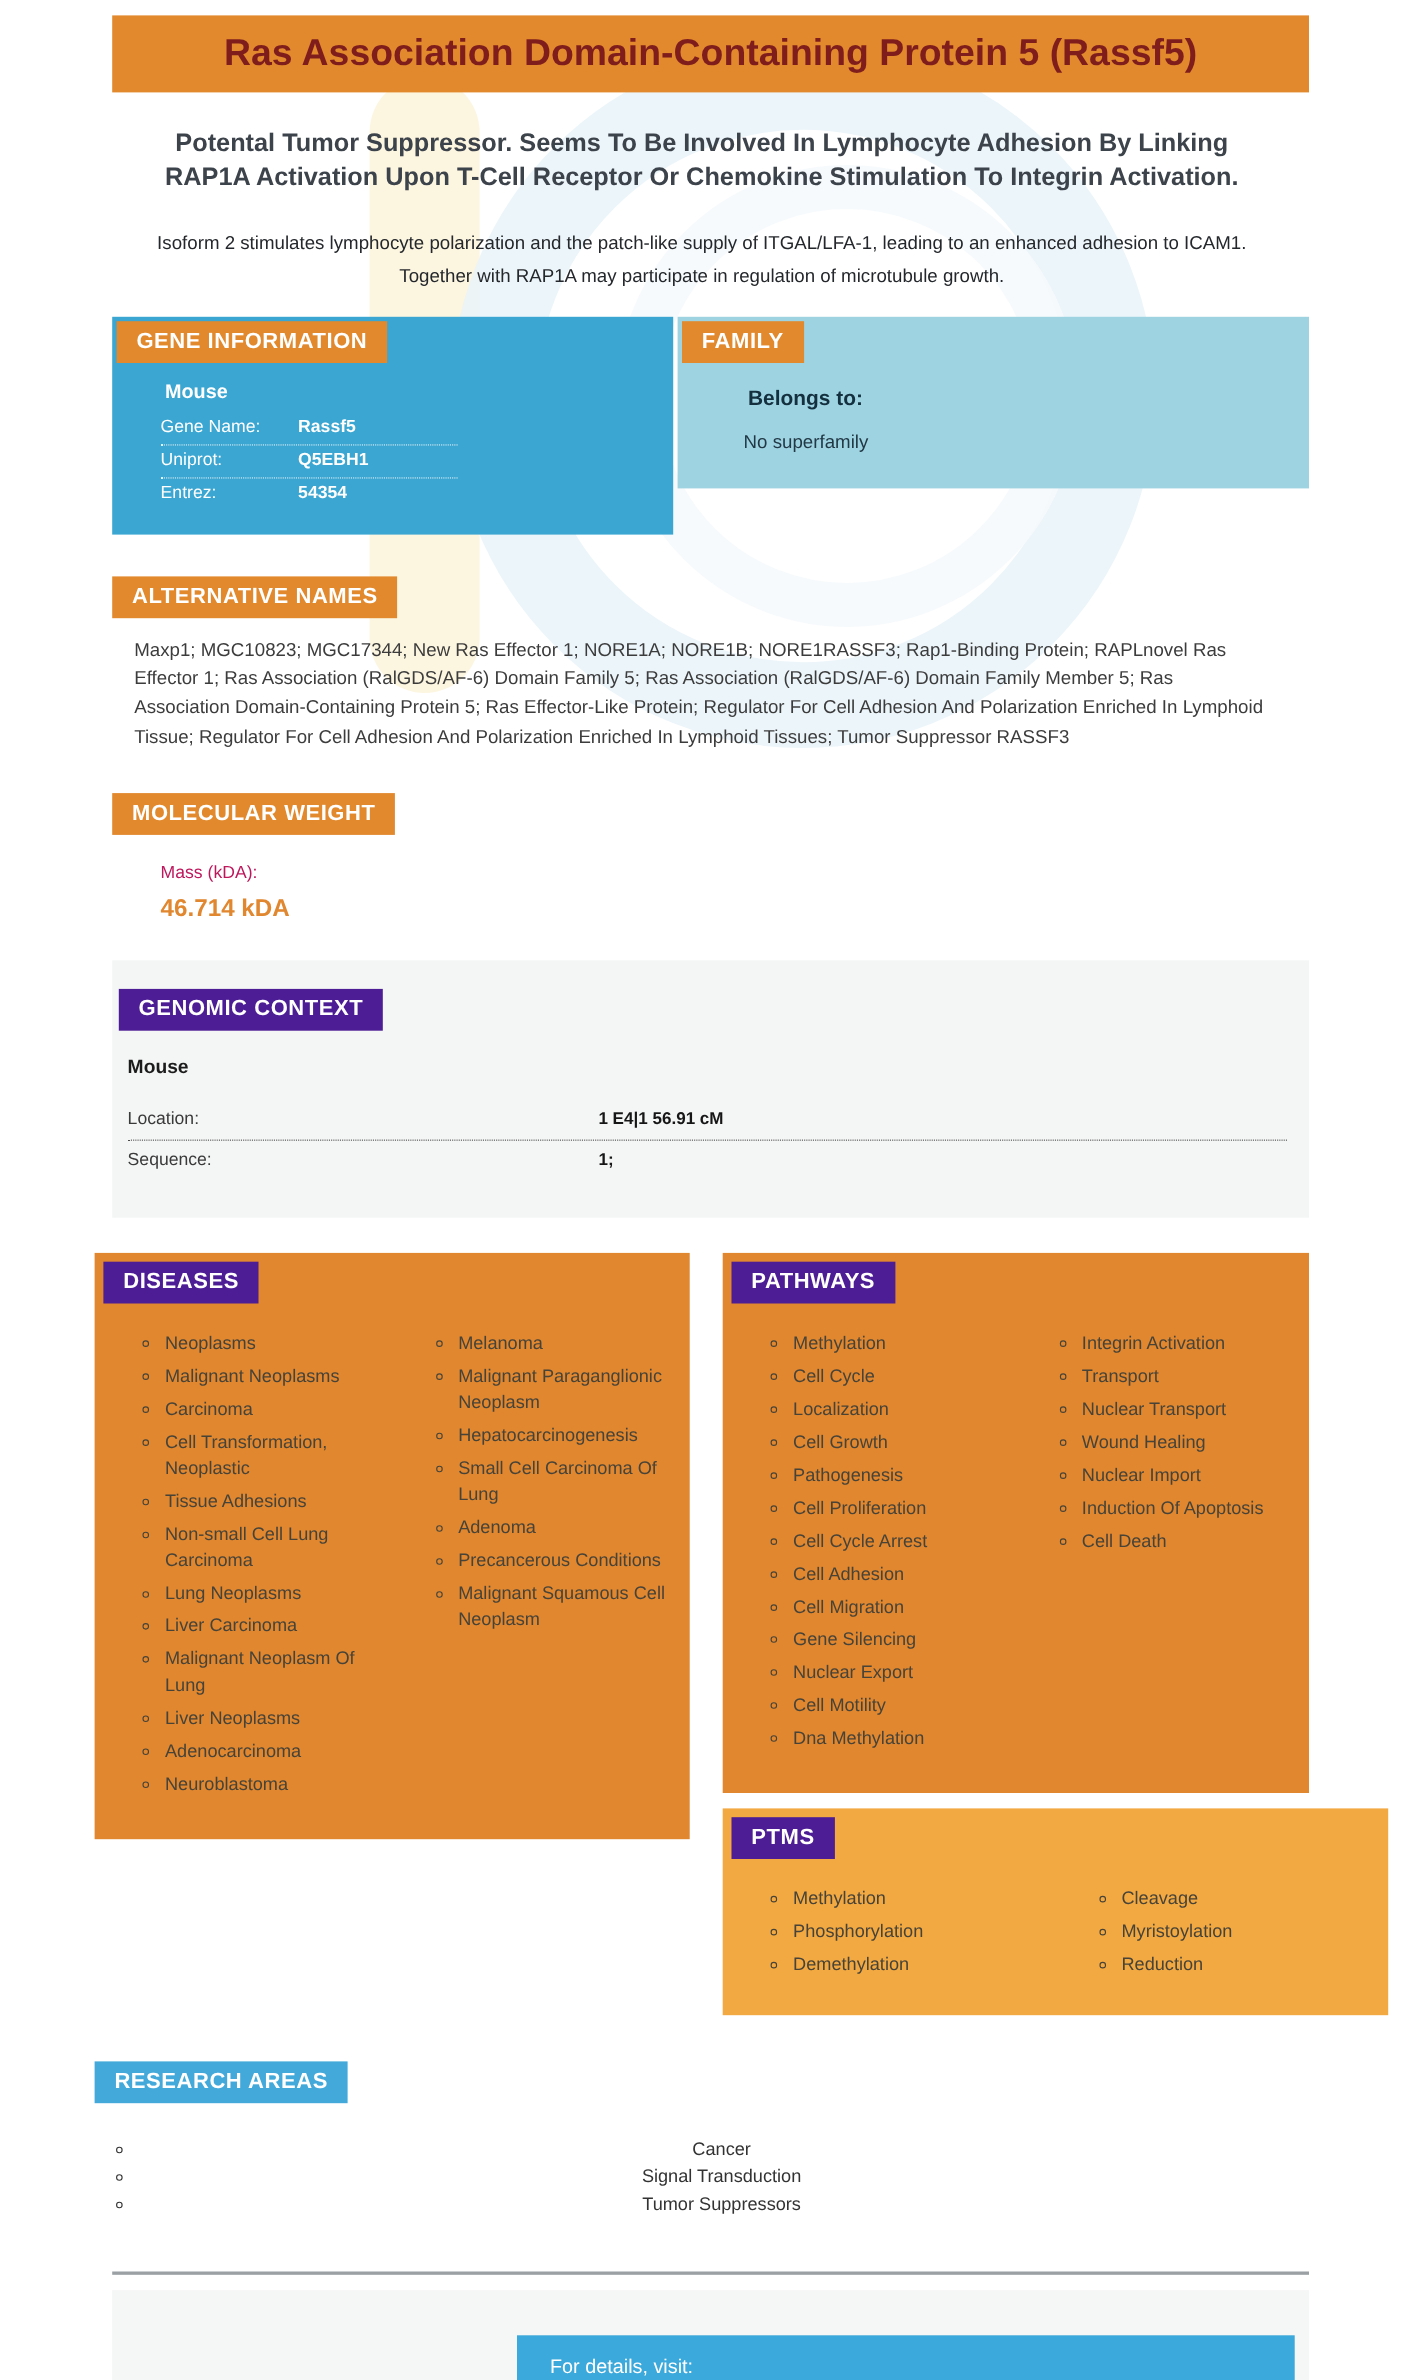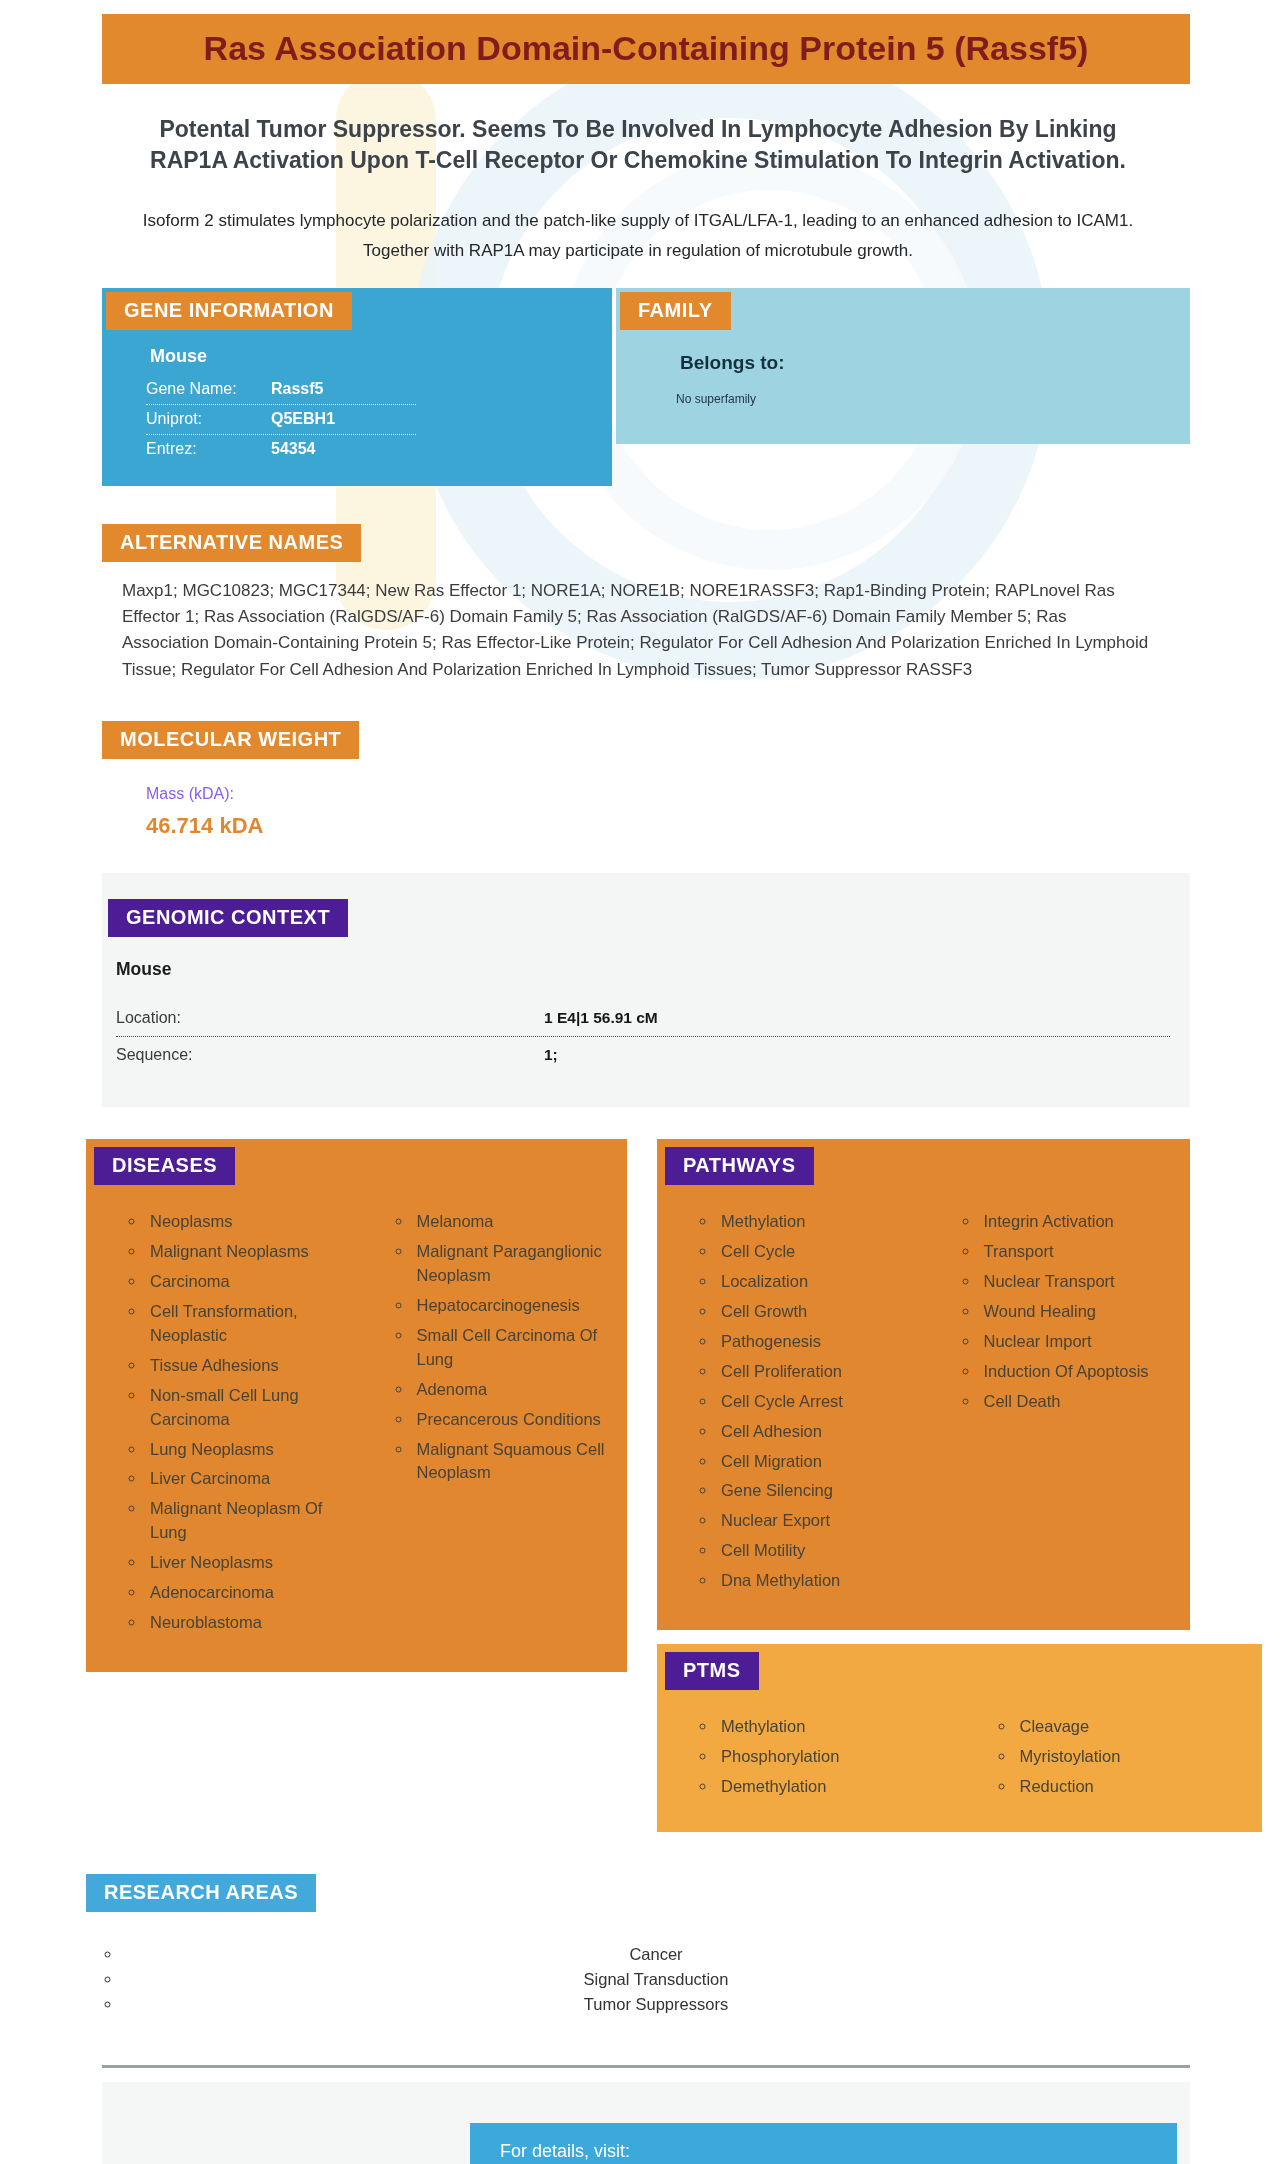--- a/index.html
+++ b/index.html
@@ -81,31 +81,31 @@
   .gene-tr.sep { border-bottom: 1px dotted #e3f2f8; }
   .gene-label { width: 125px; font-size: 16px; }
   .gene-value { font-weight: bold; font-size: 16px; }
 
   .family-box {
     flex: 1; min-height: 156px;
     background: #9ed3e2; color: #132f3a;
     padding: 4px 0 24px 4px;
   }
   .family-belongs { font-weight: bold; font-size: 19px; color: #14303f; margin: 22px 0 0 60px; }
-  .family-value { font-size: 12px; color: #223845; margin: 18px 0 0 56px; }
+  .family-value { font-size: 17px; color: #223845; margin: 18px 0 0 56px; }
 
   .section { margin-top: 38px; }
   .alt-text {
     margin: 16px 40px 0 20px;
     font-size: 17px;
     line-height: 1.55;
     color: #3c3c3c;
   }
 
-  .mw-label { margin: 26px 0 0 44px; font-size: 16px; color: #8b5cf6; }
+  .mw-label { margin: 26px 0 0 44px; font-size: 16px; color: #be185d; }
   .mw-value { margin: 10px 0 0 44px; font-size: 22px; font-weight: bold; color: #e0872f; }
 
   
   .genomic-box {
     background: #f4f5f5;
     margin: 34px 0 0 16px;
     width: 1088px;
     padding: 26px 20px 34px 6px;
   }
   .genomic-species { font-weight: bold; font-size: 17.5px; color: #1c1c1c; margin: 22px 0 0 8px; }

